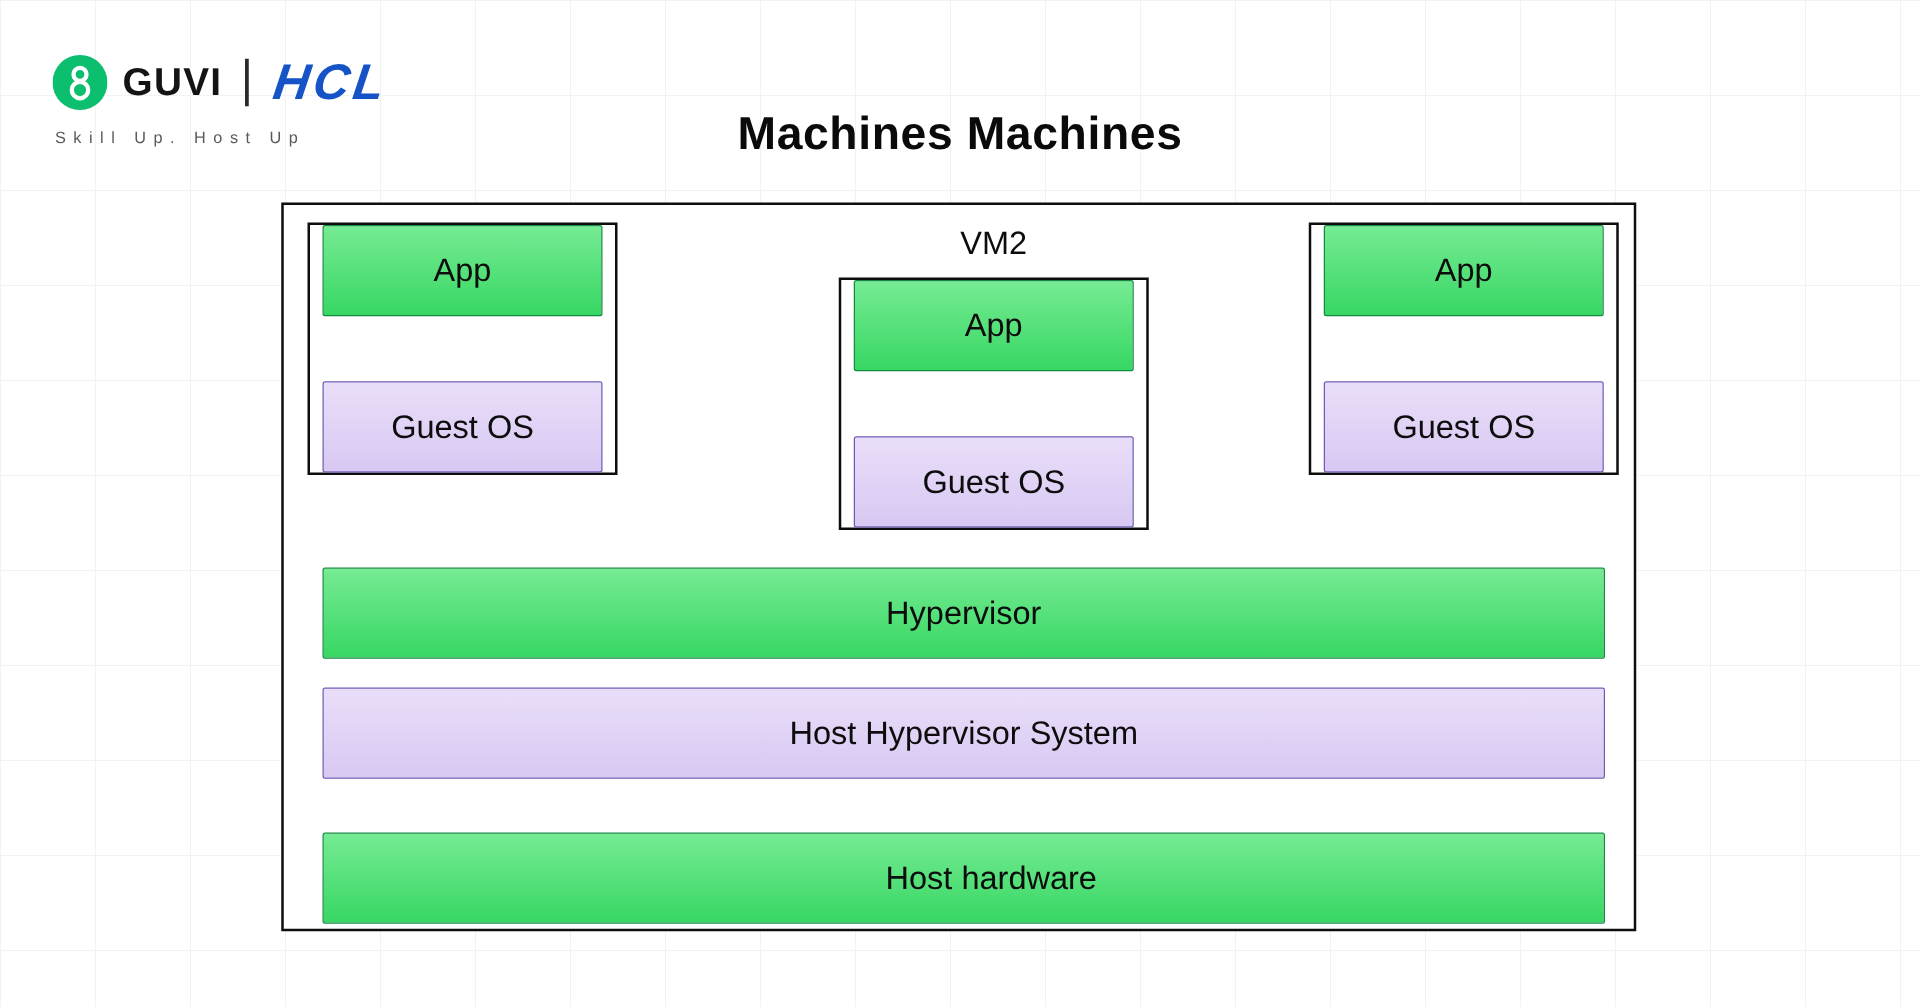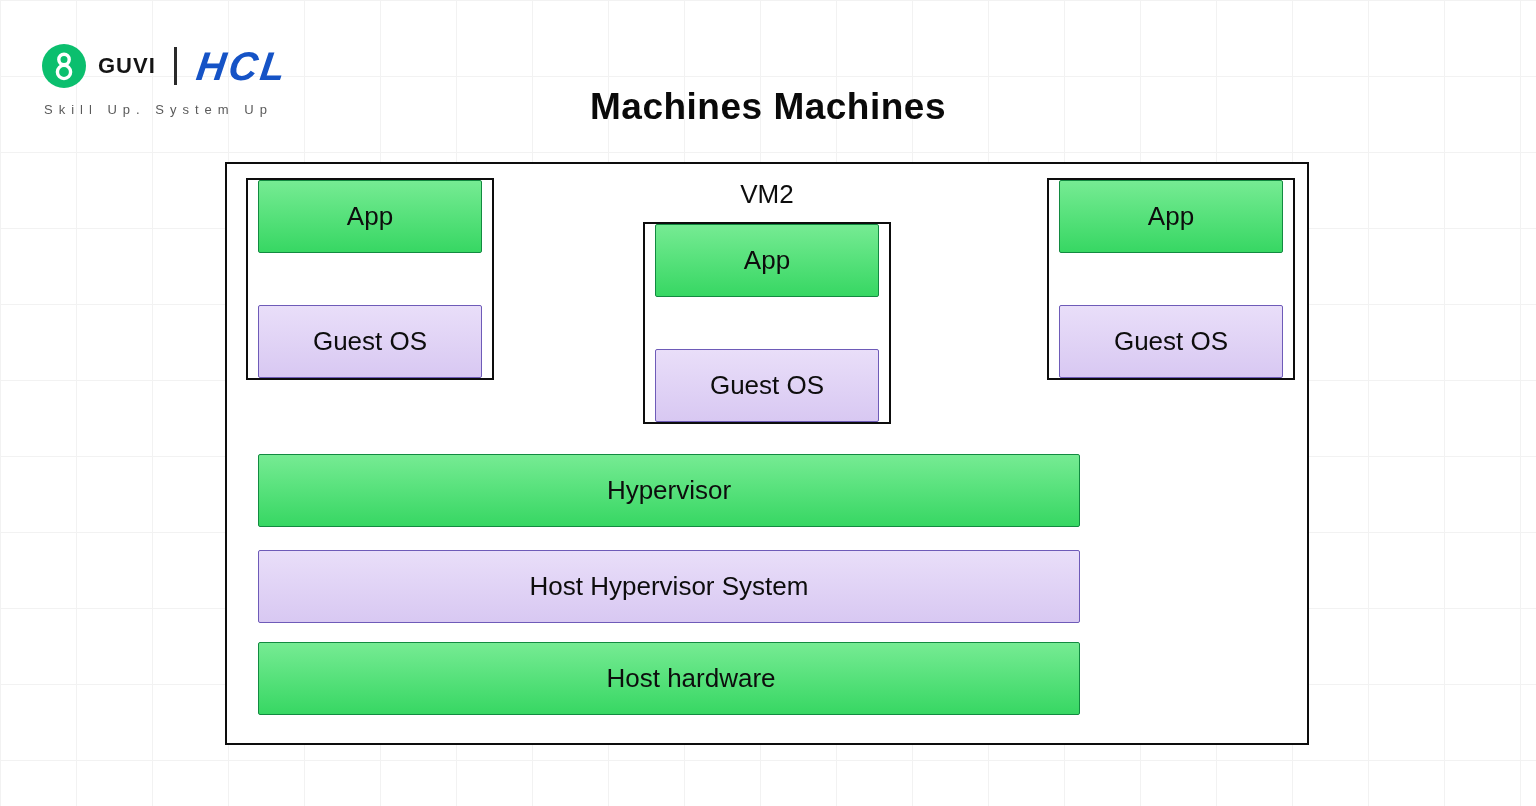--- a/index.html
+++ b/index.html
@@ -28,21 +28,21 @@
     display: flex;
     align-items: center;
     gap: 12px;
   }
   .guvi-mark {
     width: 44px;
     height: 44px;
     flex: 0 0 auto;
   }
   .guvi-text {
-    font-size: 22px;
+    font-size: 31px;
     font-weight: 700;
     letter-spacing: 1px;
     color: #141414;
   }
   .brand-divider {
     width: 3px;
     height: 38px;
     background: #2a2a2a;
     margin: 0 8px 0 6px;
   }
@@ -83,21 +83,21 @@
     left: 225px;
     top: 162px;
     width: 1084px;
     height: 583px;
     border: 2.5px solid #0d0d0d;
     background: #ffffff;
   }
 
   .vm-col { position: absolute; width: 248px; }
   .vm-col-1 { left: 19px;  top: 14px; }
-  .vm-col-2 { left: 416px; top: 14px; }
+  .vm-col-2 { left: 444px; top: 14px; }
   .vm-col-3 { left: 820px; top: 14px; }
 
   .vm-label {
     text-align: center;
     font-size: 26px;
     font-weight: 500;
     color: #0d0d0d;
     margin-bottom: 12px;
     height: 32px;
     line-height: 32px;
@@ -135,46 +135,46 @@
   }
   .node-purple {
     background: linear-gradient(180deg, #e9def9 0%, #d8c8f2 100%);
     border: 1px solid #6e5bb8;
     border-radius: 2px;
   }
 
   .wide-bar {
     position: absolute;
     left: 31px;
-    width: 822px;
+    width: 1026px;
     height: 73px;
   }
   .bar-hypervisor { top: 290px; }
   .bar-hostos     { top: 386px; }
-  .bar-hardware   { top: 478px; padding-left: 44px; }
+  .bar-hardware   { top: 502px; padding-left: 44px; }
 </style>
 </head>
 <body>
 
 <div class="canvas">
 
   <div class="brand">
     <div class="brand-row">
       <span class="guvi-mark">
         <svg viewBox="0 0 44 44" width="44" height="44">
           <circle cx="22" cy="22" r="22" fill="#0bbf6e"></circle>
           <circle cx="22" cy="15.5" r="5.2" fill="none" stroke="#ffffff" stroke-width="3.4"></circle>
           <circle cx="22" cy="28" r="6.6" fill="none" stroke="#ffffff" stroke-width="3.4"></circle>
         </svg>
       </span>
       <span class="guvi-text">GUVI</span>
       <span class="brand-divider"></span>
       <span class="hcl-text">HCL</span>
     </div>
-    <div class="tagline">Skill Up. System Up</div>
+    <div class="tagline">Skill Up. Host Up</div>
   </div>
 
   <div class="page-title">Machines Machines</div>
 
   <div class="outer-box">
 
     <div class="vm-col vm-col-1">
       <div class="vm-box">
         <div class="node node-small node-green">App</div>
         <div class="node node-small node-purple">Guest OS</div>

